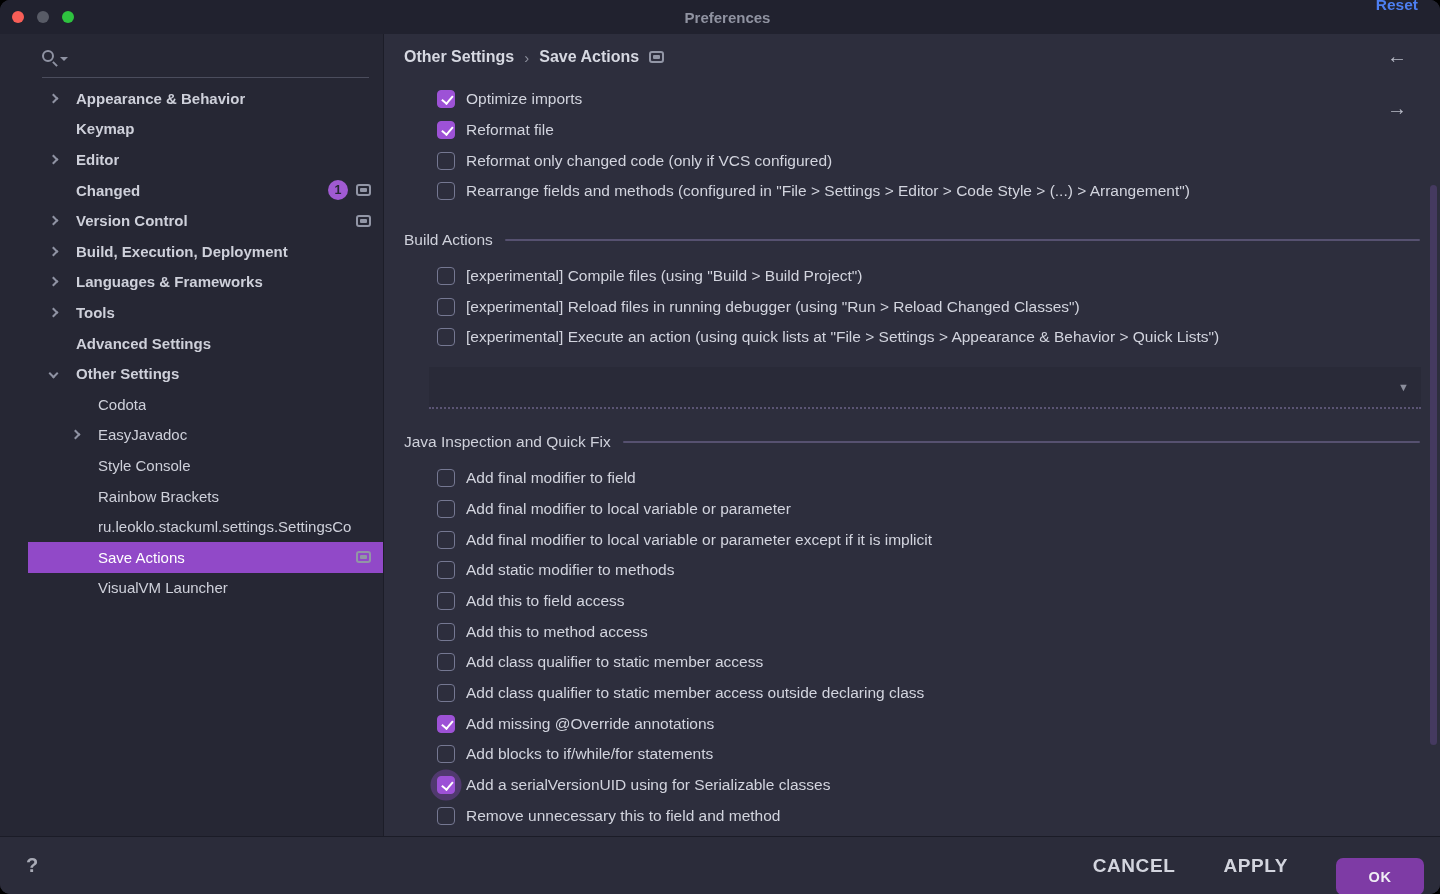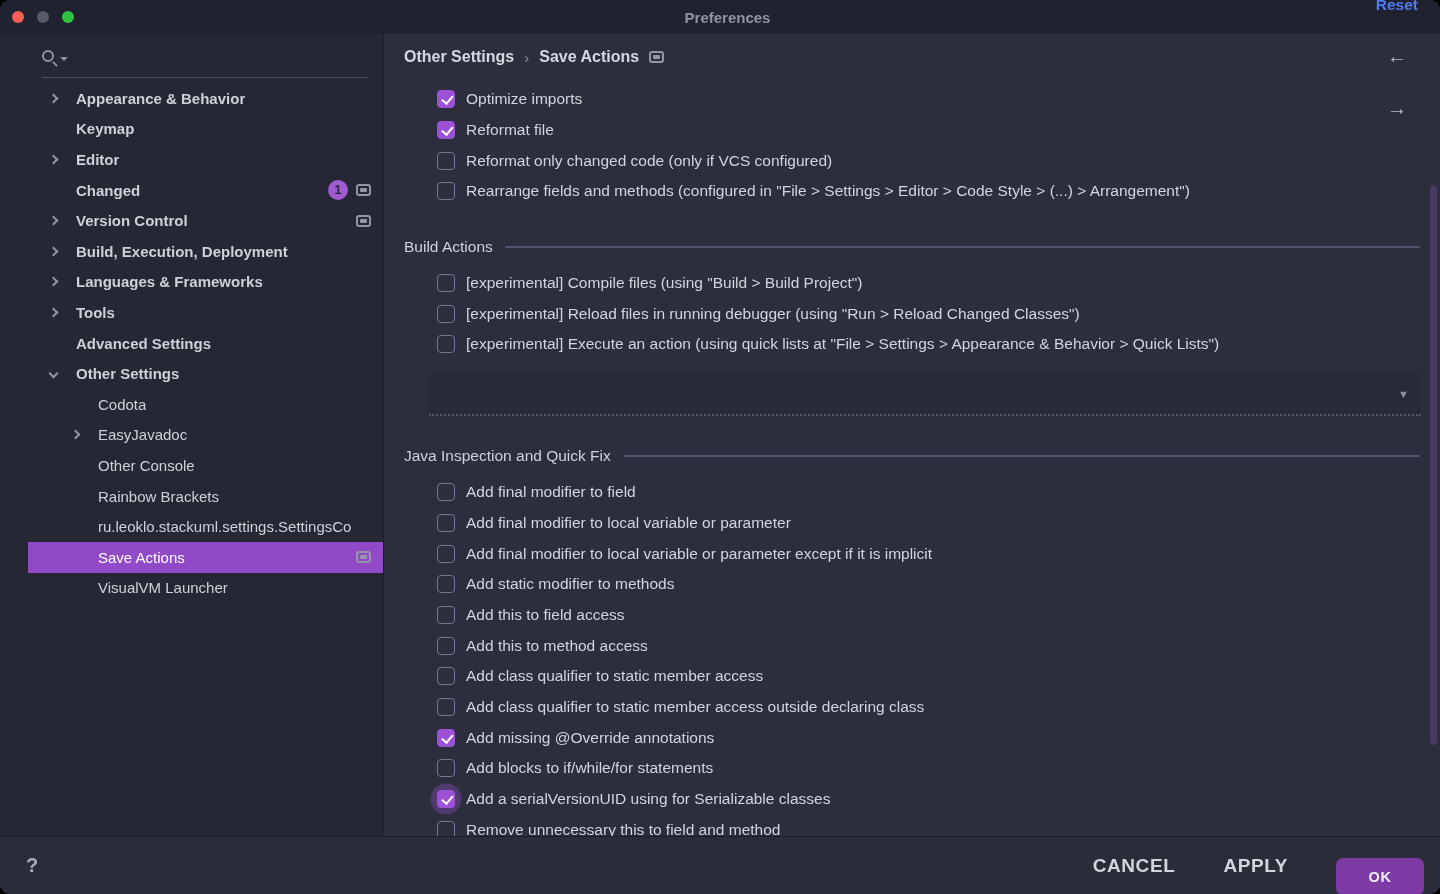--- a/index.html
+++ b/index.html
@@ -64,21 +64,21 @@
   .checkbox{ width:18px; height:18px; border:1.7px solid #757892; border-radius:4px;
              margin-right:11px; position:relative; flex:none; }
   .checkbox.checked{ background:#9d52d6; border-color:#9d52d6; }
   .checkbox.checked::after{ content:''; position:absolute; left:5.5px; top:2px; width:4.5px;
              height:9px; border-right:2px solid #fff; border-bottom:2px solid #fff;
              transform:rotate(40deg); }
   .checkbox.halo::before{ content:''; position:absolute; left:50%; top:50%; width:31px; height:31px;
              border-radius:50%; background:rgba(157,82,214,0.32); transform:translate(-50%,-50%); }
   .cb-label{ font-size:15.5px; color:#d2d4de; white-space:nowrap; }
 
-  .section-head{ display:flex; align-items:center; margin:31px 20px 12px 20px; }
+  .section-head{ display:flex; align-items:center; margin:24px 20px 12px 20px; }
   .section-title{ font-size:15.5px; color:#cfd1db; margin-right:12px; white-space:nowrap; }
   .rule{ flex:1; height:2px; background:#565170; border-radius:1px; }
 
   .combo{ margin:14px 19px 0 45px; height:42px; background:rgba(0,0,0,0.07);
           border-bottom:2px dotted #5a5473; position:relative; }
   .combo-caret{ position:absolute; right:12px; top:50%; transform:translateY(-50%);
           color:#8b8e9c; font-size:11px; }
 
   .scroll-thumb{ position:absolute; right:3px; top:151px; width:7px; height:560px;
           border-radius:4px; background:#453a60; }
@@ -187,21 +187,21 @@
           </div>
           <div class="tree-row sub">
             <span class="chev-slot">
               <span class="chevron right"></span>
             </span>
             <span class="tree-label">EasyJavadoc</span>
             <span class="flex-sp"></span>
           </div>
           <div class="tree-row sub">
             <span class="chev-slot"></span>
-            <span class="tree-label">Other Console</span>
+            <span class="tree-label">Style Console</span>
             <span class="flex-sp"></span>
           </div>
           <div class="tree-row sub">
             <span class="chev-slot"></span>
             <span class="tree-label">Rainbow Brackets</span>
             <span class="flex-sp"></span>
           </div>
           <div class="tree-row sub">
             <span class="chev-slot"></span>
             <span class="tree-label">ru.leoklo.stackuml.settings.SettingsCo</span>

